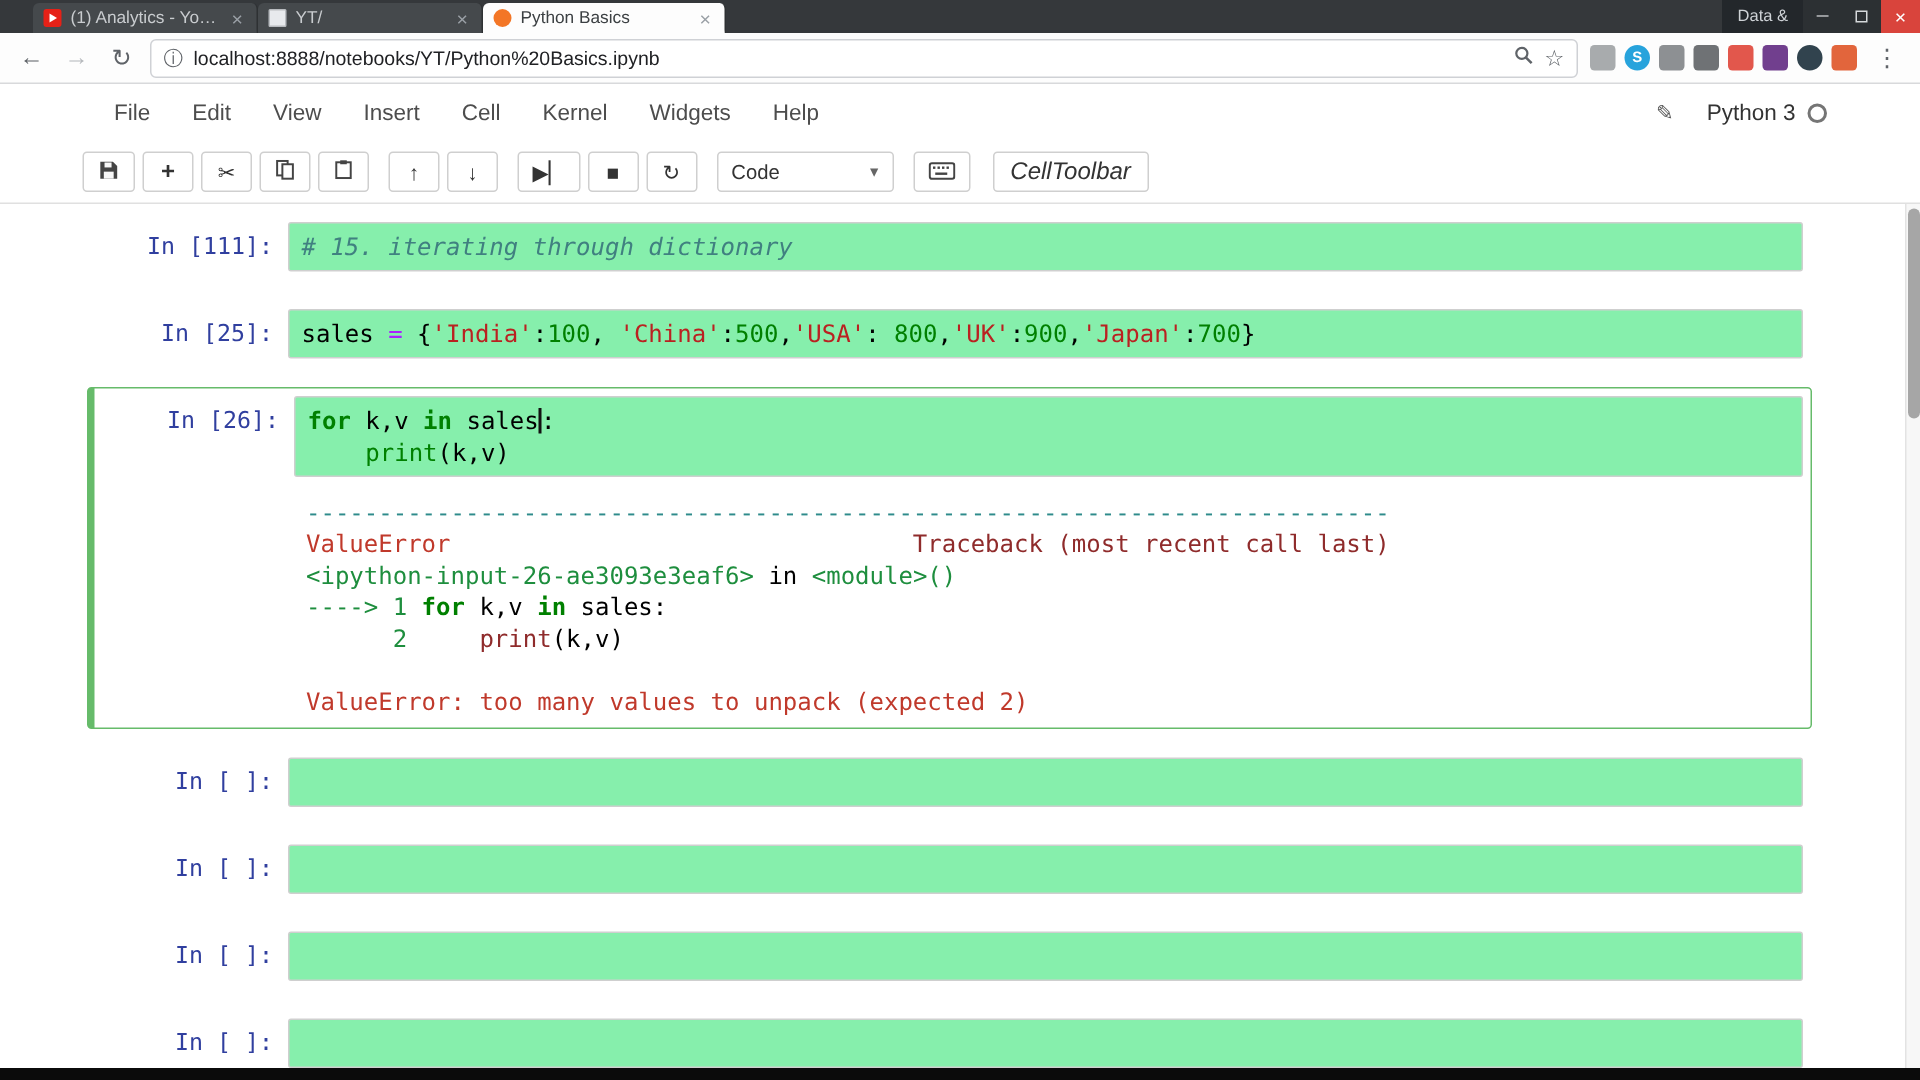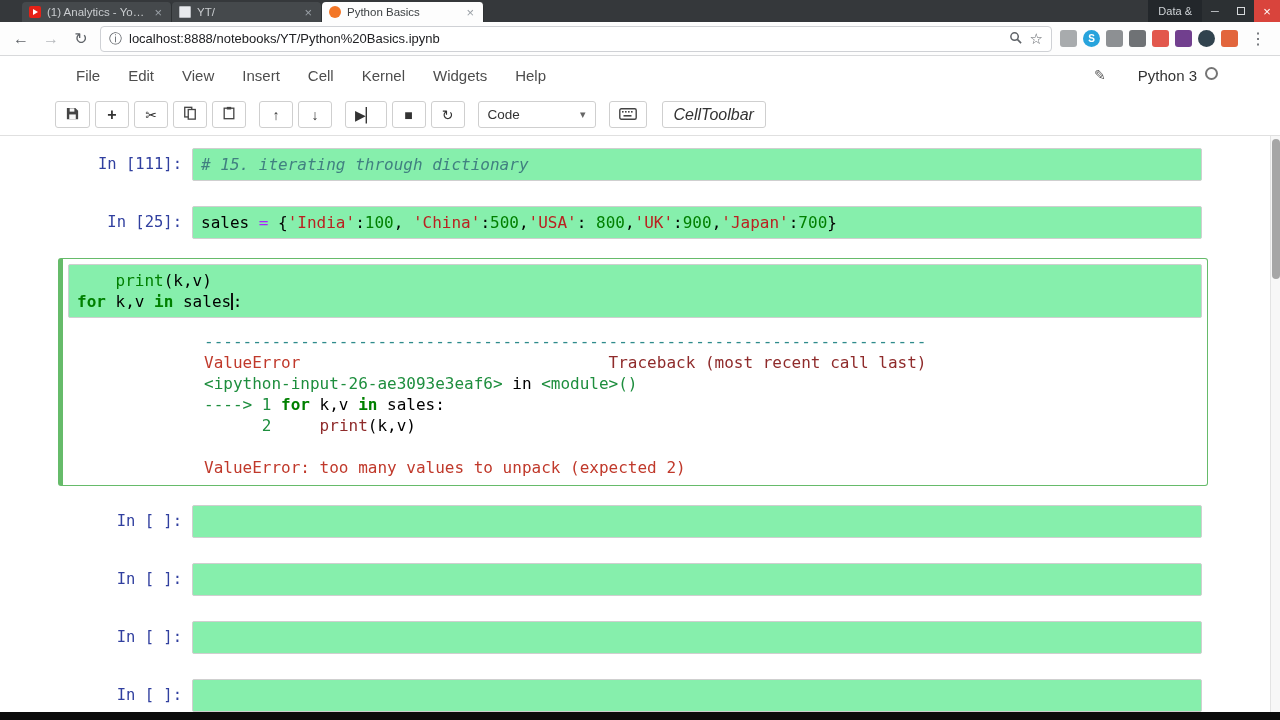--- a/index.html
+++ b/index.html
@@ -38,21 +38,21 @@
   .star { color:#5f6368; font-size:15px; }
   .ext-icons { display:flex; align-items:center; gap:6px; }
   .ext { width:17px; height:17px; border-radius:3px; display:flex; align-items:center; justify-content:center; font-size:10px; font-weight:bold; color:#fff; }
   .menu-dots { color:#5f6368; font-size:16px; padding:0 4px; }
 
   
   .jp-menubar { position:absolute; top:56px; left:0; width:100%; height:38px; background:#fff; display:flex; align-items:center; padding-left:62px; }
   .jp-menu { padding:0 14px; font-size:15px; color:#4d4d4d; cursor:default; }
   .jp-right { margin-left:auto; margin-right:62px; display:flex; align-items:center; gap:22px; font-size:15px; color:#333; }
   .pencil { font-size:14px; color:#555; }
-  .kernel-wrap { display:flex; align-items:flex-start; gap:8px;margin-left:10px; }
+  .kernel-wrap { display:flex; align-items:center; gap:8px; }
   .kernel-circle { width:13px; height:13px; border:2px solid #757575; border-radius:50%; display:inline-block; }
 
   .jp-toolbar { position:absolute; top:94px; left:0; width:100%; height:42px; background:#fff; border-bottom:1px solid #e0e0e0; display:flex; align-items:center; padding-left:55px; gap:5px; }
   .tbtn { height:27px; min-width:34px; padding:0 9px; background:#fff; border:1px solid #cfcfcf; border-radius:3px; display:flex; align-items:center; justify-content:center; color:#333; font-size:14px; cursor:default; }
   .gap { margin-left:8px; }
   .tbtn.bold { font-weight:bold; font-size:16px; }
   .cell-type { width:118px; justify-content:space-between; padding:0 9px; font-size:13.5px; color:#333; }
   .caret { color:#666; font-size:11px; }
   .celltoolbar-btn { padding:0 11px; font-size:16px; margin-left:10px;font-style:italic; }
 
@@ -251,23 +251,24 @@
       <div class="cell-row">
         <div class="prompt">In [25]:</div>
         <div class="input-box">
           <div class="code-line"><span class="tok-plain">sales </span><span class="tok-op">=</span><span class="tok-plain"> {</span><span class="tok-str">'India'</span><span class="tok-plain">:</span><span class="tok-num">100</span><span class="tok-plain">, </span><span class="tok-str">'China'</span><span class="tok-plain">:</span><span class="tok-num">500</span><span class="tok-plain">,</span><span class="tok-str">'USA'</span><span class="tok-plain">: </span><span class="tok-num">800</span><span class="tok-plain">,</span><span class="tok-str">'UK'</span><span class="tok-plain">:</span><span class="tok-num">900</span><span class="tok-plain">,</span><span class="tok-str">'Japan'</span><span class="tok-plain">:</span><span class="tok-num">700</span><span class="tok-plain">}</span></div>
         </div>
       </div>
     </div>
 
     <div class="cell selected">
       <div class="cell-row">
-        <div class="input-box">
+        <div class="prompt">In [26]:</div>
+        <div class="input-box">
+          <div class="code-line"><span class="tok-kw">for</span><span class="tok-plain"> k,v </span><span class="tok-kw">in</span><span class="tok-plain"> sales</span><span class="tok-cursor"></span><span class="tok-plain">:</span></div>
           <div class="code-line"><span class="tok-plain">    </span><span class="tok-builtin">print</span><span class="tok-plain">(k,v)</span></div>
-          <div class="code-line"><span class="tok-kw">for</span><span class="tok-plain"> k,v </span><span class="tok-kw">in</span><span class="tok-plain"> sales</span><span class="tok-cursor"></span><span class="tok-plain">:</span></div>
         </div>
       </div>
       <div class="output-row">
         <div class="prompt"></div>
         <div class="output-area">
           <div class="out-line"><span class="tok-tb-sep">---------------------------------------------------------------------------</span></div>
           <div class="out-line"><span class="tok-tb-exc">ValueError</span><span class="tok-plain">                                </span><span class="tok-tb-dark">Traceback (most recent call last)</span></div>
           <div class="out-line"><span class="tok-tb-green">&lt;ipython-input-26-ae3093e3eaf6&gt;</span><span class="tok-plain"> in </span><span class="tok-tb-green">&lt;module&gt;()</span></div>
           <div class="out-line"><span class="tok-tb-green">----&gt; 1 </span><span class="tok-kw">for</span><span class="tok-plain"> k,v </span><span class="tok-kw">in</span><span class="tok-plain"> sales:</span></div>
           <div class="out-line"><span class="tok-plain">      </span><span class="tok-tb-green">2</span><span class="tok-plain">     </span><span class="tok-tb-dark">print</span><span class="tok-plain">(k,v)</span></div>

